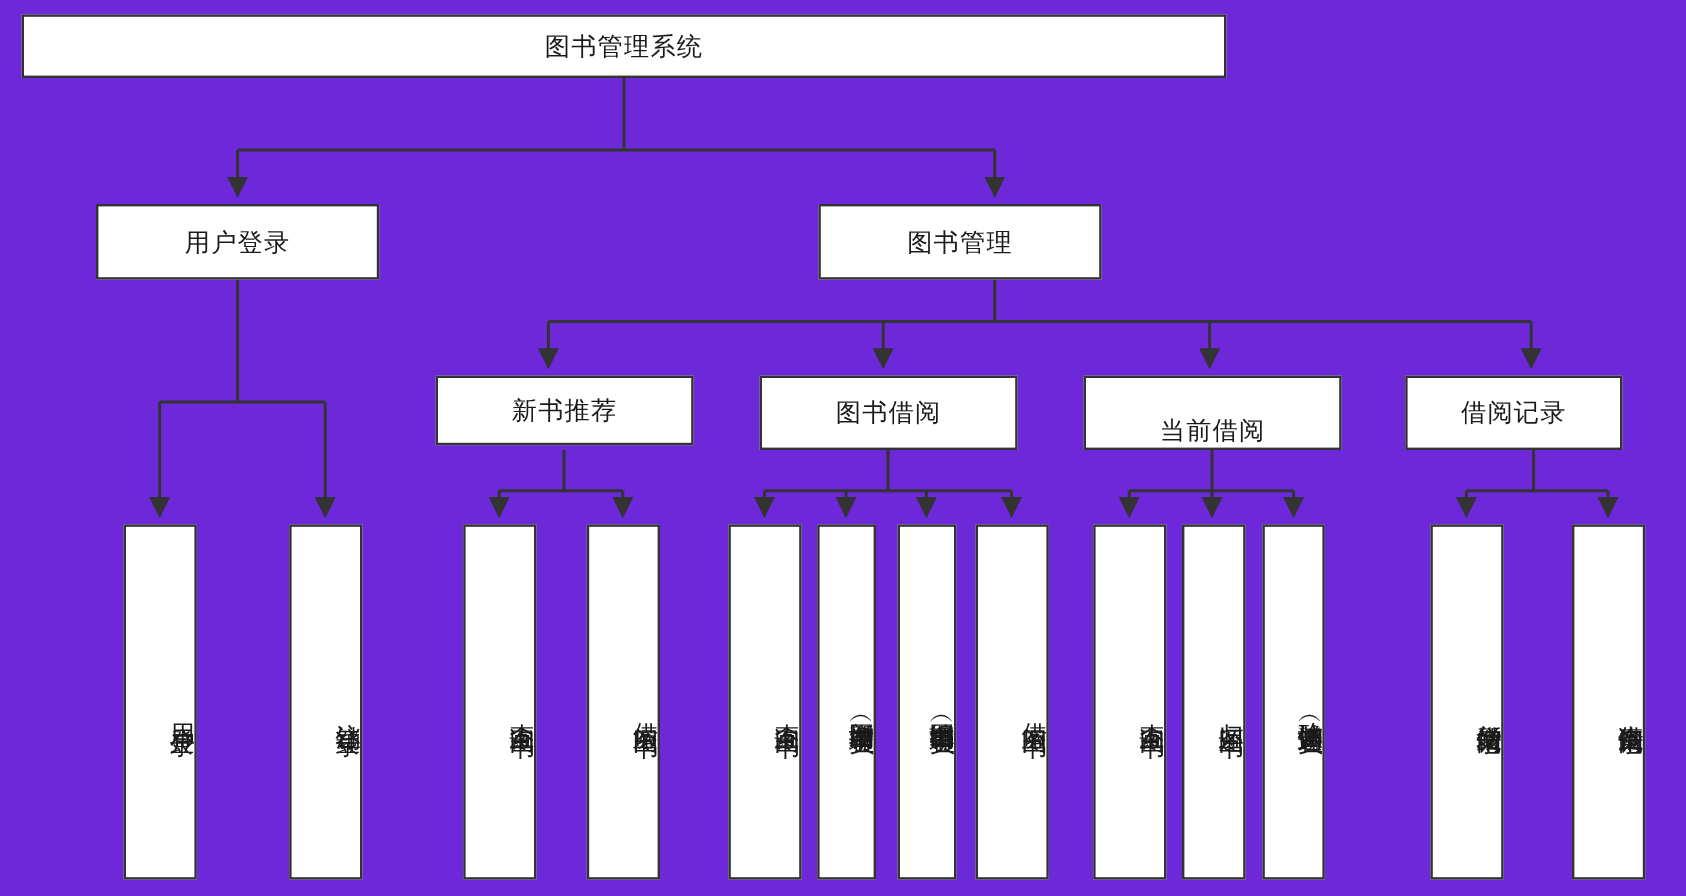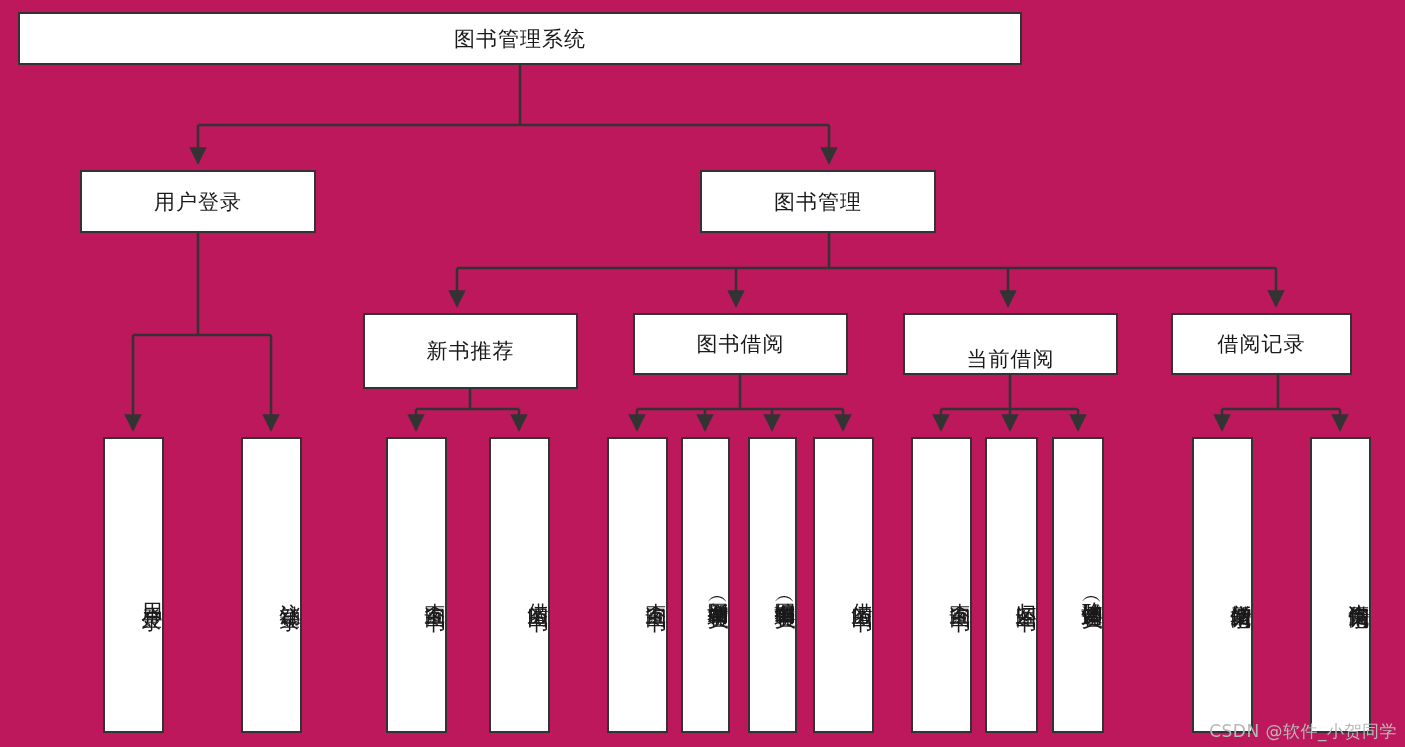--- a/index.html
+++ b/index.html
@@ -4,21 +4,21 @@
 <style>
   html, body {
     margin: 0;
     padding: 0;
     background: #ffffff;
   }
   #canvas {
     position: relative;
     width: 1405px;
     height: 747px;
-    background: #be185d;
+    background: #6d28d9;
     font-family: "DejaVu Sans", "Liberation Sans", sans-serif;
     overflow: hidden;
   }
   #edges {
     position: absolute;
     left: 0;
     top: 0;
     width: 1405px;
     height: 747px;
   }
@@ -115,25 +115,25 @@
     </g>
   </svg>
 
   <div class="node horiz" style="left:18px; top:12px; width:1004px; height:53px;">
     <span class="label">图书管理系统</span>
   </div>
 
   <div class="node horiz" style="left:80px; top:170px; width:236px; height:63px;">
     <span class="label">用户登录</span>
   </div>
-  <div class="node horiz" style="left:700px; top:170px; width:236px; height:63px;">
+  <div class="node horiz" style="left:682px; top:170px; width:236px; height:63px;">
     <span class="label">图书管理</span>
   </div>
 
-  <div class="node horiz" style="left:363px; top:313px; width:215px; height:76px;">
+  <div class="node horiz" style="left:363px; top:313px; width:215px; height:58px;">
     <span class="label">新书推荐</span>
   </div>
   <div class="node horiz" style="left:633px; top:313px; width:215px; height:62px;">
     <span class="label">图书借阅</span>
   </div>
   <div class="node horiz" style="left:903px; top:313px; width:215px; height:62px;align-items:flex-end;">
     <span class="label">当前借阅</span>
   </div>
   <div class="node horiz" style="left:1171px; top:313px; width:181px; height:62px;">
     <span class="label">借阅记录</span>
@@ -176,15 +176,14 @@
     <span class="label">确认归还（管理员）</span>
   </div>
 
   <div class="node vert" style="left:1192px; top:437px; width:61px; height:296px; padding-top:10px; letter-spacing:1px;">
     <span class="label">新增借阅记录</span>
   </div>
   <div class="node vert" style="left:1310px; top:437px; width:61px; height:296px; padding-top:10px; letter-spacing:1px;">
     <span class="label">查询借阅记录</span>
   </div>
 
-  <div class="watermark">CSDN @软件_小贺同学</div>
 
 </div>
 
 </body></html>

